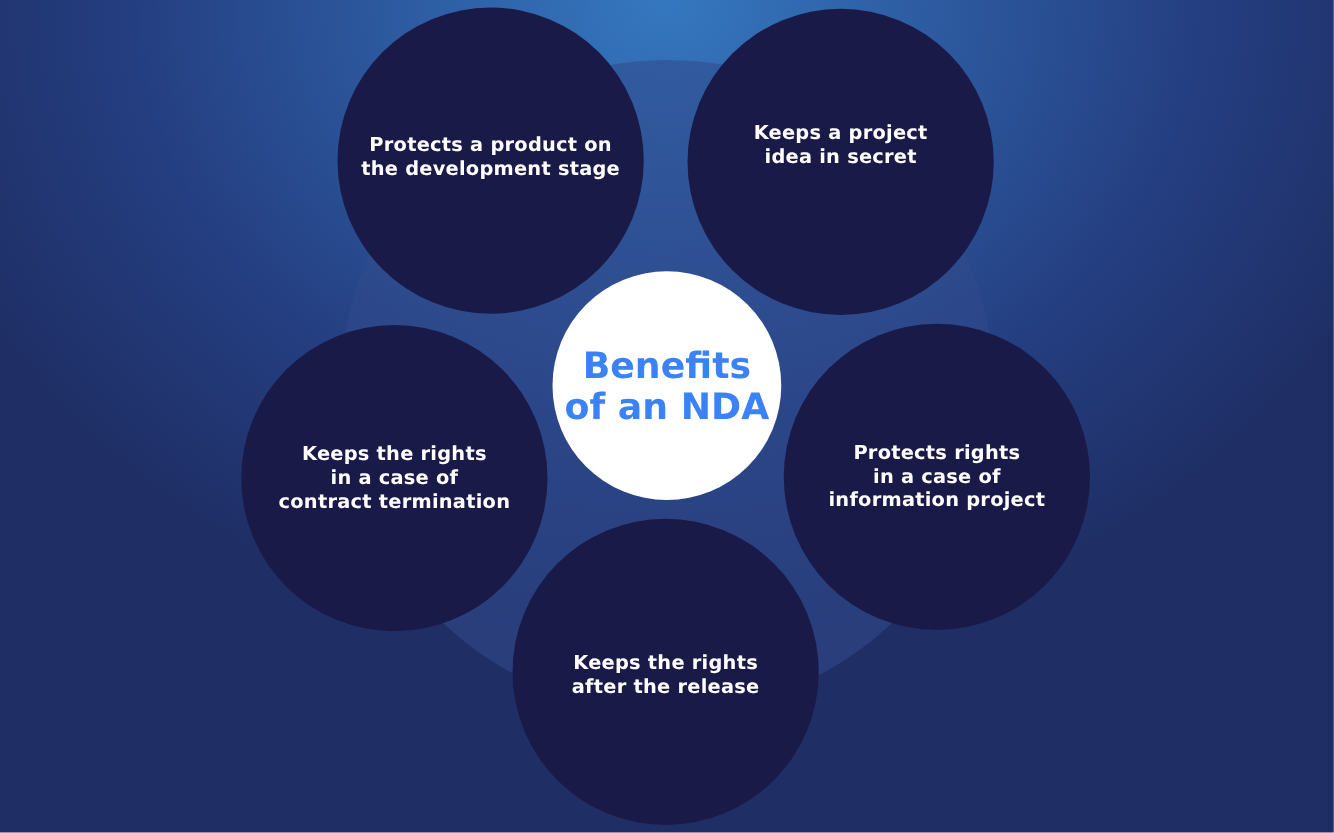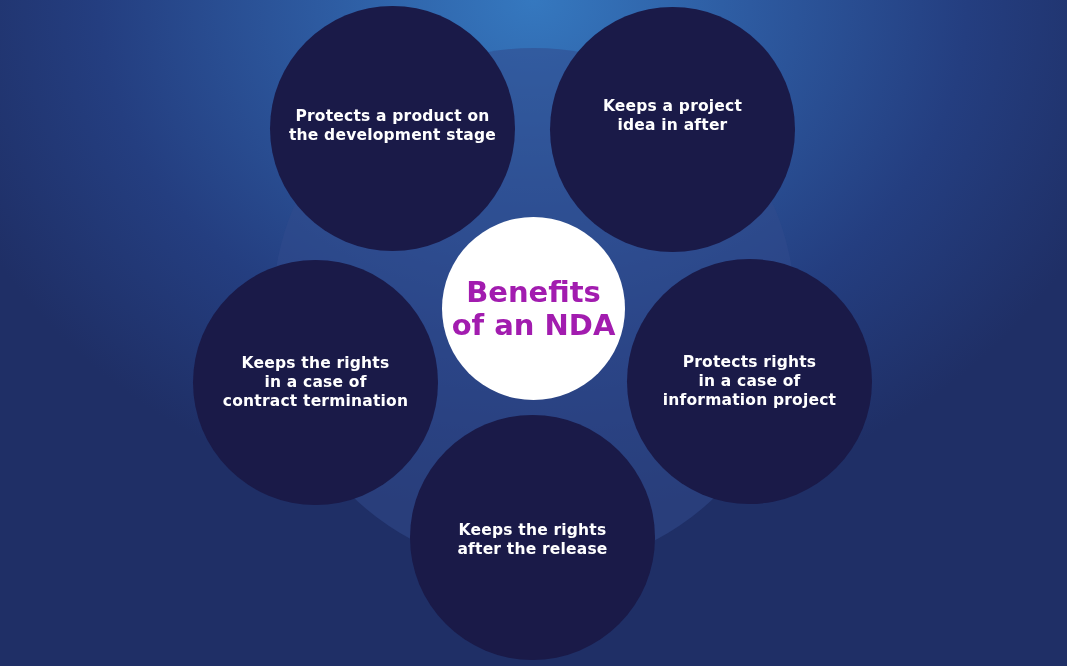--- a/index.html
+++ b/index.html
@@ -6,34 +6,34 @@
   body{width:1067px;height:666px;overflow:hidden;position:relative;
     background: radial-gradient(ellipse 620px 520px at 533px 0px, #3578bf 0%, #2d5aa0 35%, #243e80 70%, #1f2f66 100%);
     font-family:"DejaVu Sans", sans-serif;}
   .backdrop{position:absolute;left:273px;top:48px;width:522px;height:522px;border-radius:50%;
     background:rgba(50,75,140,0.55);}
   .node{position:absolute;width:245px;height:245px;border-radius:50%;background:#1a1a48;
     display:flex;align-items:center;justify-content:center;text-align:center;}
   .node span{color:#fff;font-size:15.5px;font-weight:bold;line-height:19px;white-space:pre-line;letter-spacing:0.2px;}
   .center{position:absolute;left:442px;top:217px;width:183px;height:183px;border-radius:50%;background:#fff;
     display:flex;align-items:center;justify-content:center;text-align:center;}
-  .center span{color:#a21caf;font-size:29px;font-weight:bold;line-height:33px;white-space:pre-line;}
+  .center span{color:#3b82f6;font-size:29px;font-weight:bold;line-height:33px;white-space:pre-line;}
 </style>
 </head>
 <body>
 
 <div class="backdrop"></div>
 
 <div class="node" style="left:270px;top:6px;">
   <span style="margin-top:-6px">Protects a product on
 the development stage</span>
 </div>
 <div class="node" style="left:550px;top:7px;">
   <span style="margin-top:-28px">Keeps a project
-idea in after</span>
+idea in secret</span>
 </div>
 <div class="node" style="left:193px;top:260px;">
   <span>Keeps the rights
 in a case of
 contract termination</span>
 </div>
 <div class="node" style="left:627px;top:259px;">
   <span>Protects rights
 in a case of
 information project</span>

